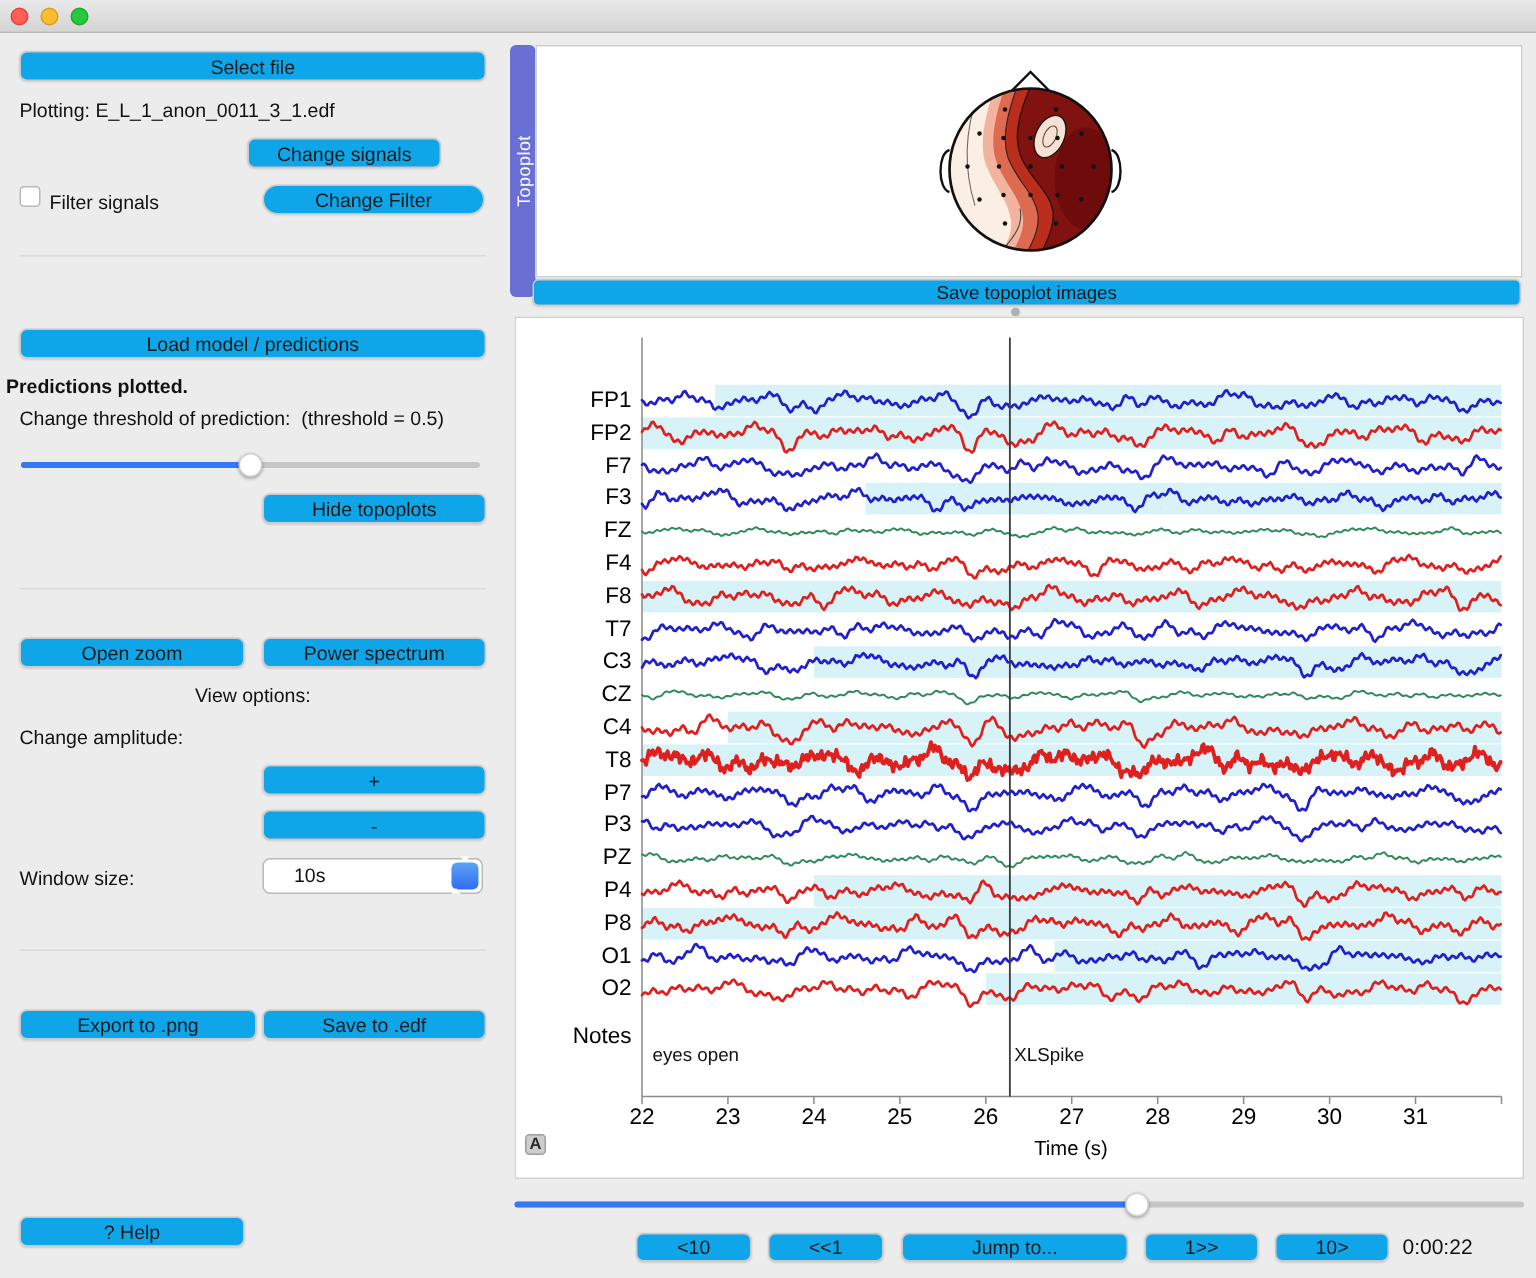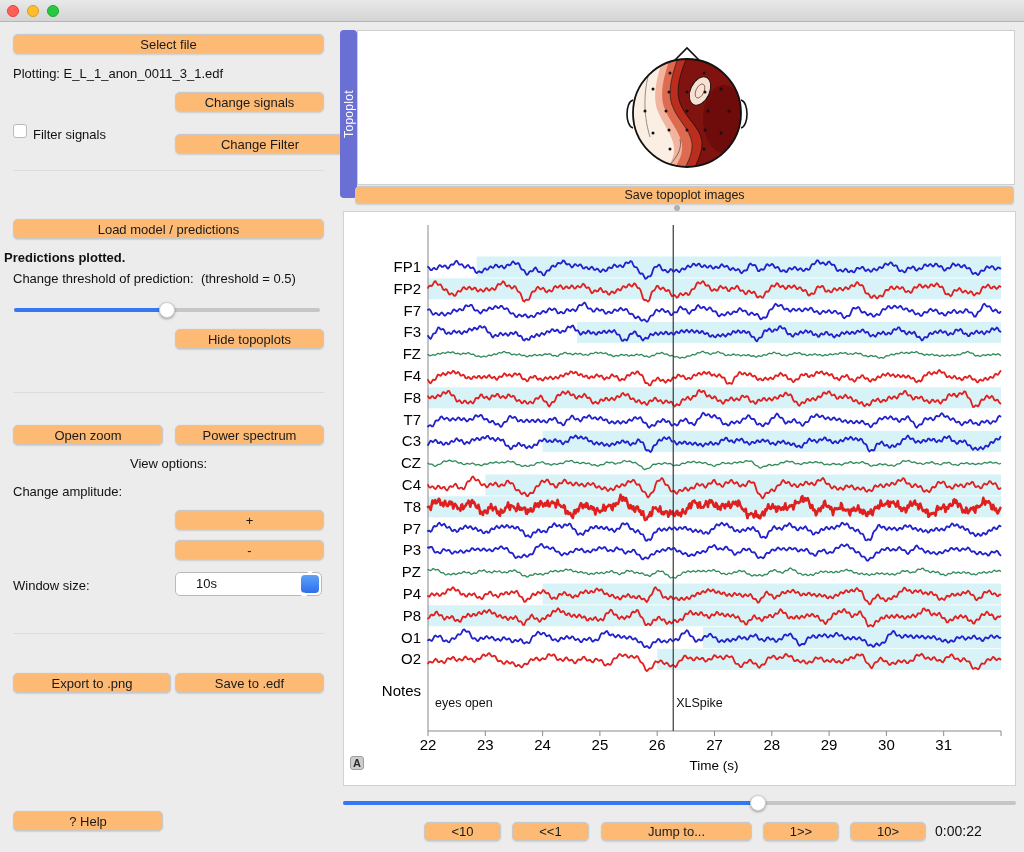--- a/index.html
+++ b/index.html
@@ -3,21 +3,21 @@
 <meta charset="utf-8">
 <style>
   html,body{margin:0;padding:0;}
   body{width:1024px;height:852px;background:#ececec;font-family:"Liberation Sans",sans-serif;position:relative;overflow:hidden;}
   .titlebar{position:absolute;left:0;top:0;width:1024px;height:22px;background:linear-gradient(#e9e9e9,#d4d4d4);border-bottom:1px solid #b6b6b6;box-sizing:border-box;}
   .light{position:absolute;top:5px;width:12px;height:12px;border-radius:50%;box-sizing:border-box;}
   .light.red{left:7px;background:#ff5f57;border:0.5px solid #e0443e;}
   .light.yellow{left:27px;background:#febc2e;border:0.5px solid #d89e24;}
   .light.green{left:47px;background:#28c840;border:0.5px solid #1aab29;}
   .title{position:absolute;left:672px;top:0;transform:translateX(-50%);line-height:21px;font-size:13px;color:#3c3c3c;white-space:nowrap;}
-  .btn{position:absolute;background:#fdba74;border:1px solid #c9c9c9;border-radius:5px;font-size:13px;color:#1a1a1a;display:flex;align-items:center;justify-content:center;box-shadow:0 0.5px 1.5px rgba(0,0,0,.13);font-family:inherit;padding:0;box-sizing:border-box;cursor:default;}
+  .btn{position:absolute;background:#0ea5e9;border:1px solid #c9c9c9;border-radius:5px;font-size:13px;color:#1a1a1a;display:flex;align-items:center;justify-content:center;box-shadow:0 0.5px 1.5px rgba(0,0,0,.13);font-family:inherit;padding:0;box-sizing:border-box;cursor:default;}
   .lbl{position:absolute;font-size:13px;color:#111;white-space:pre;}
   .divider{position:absolute;left:13px;width:311px;height:1px;background:#dcdcdc;}
   .checkbox{position:absolute;width:14px;height:14px;background:#fff;border:1px solid #b9b9b9;border-radius:3px;box-sizing:border-box;}
   .slider-track{position:absolute;height:4px;border-radius:2px;background:#c6c6c6;}
   .slider-fill{position:absolute;height:4px;border-radius:2px;background:#3478f6;}
   .slider-handle{position:absolute;width:16px;height:16px;border-radius:50%;background:#fff;border:0.5px solid #d0d0d0;box-shadow:0 1px 2.5px rgba(0,0,0,.35);box-sizing:border-box;}
   .dropdown{position:absolute;left:175px;top:572px;width:147px;height:24px;background:#fff;border:1px solid #b9b9b9;border-radius:5px;box-sizing:border-box;}
   .dd-text{position:absolute;left:20px;top:0;line-height:22px;font-size:13px;color:#111;}
   .dd-stepper{position:absolute;right:2px;top:2px;width:18px;height:18px;background:linear-gradient(#5ea1f7,#2f6ef0);border-radius:4px;}
   .chev-up{width:0;height:0;border-left:3.5px solid transparent;border-right:3.5px solid transparent;border-bottom:4.5px solid #fff;margin:3px auto 1.5px auto;}
@@ -38,24 +38,24 @@
 <body>
 
 <div class="titlebar">
   <span class="light red"></span>
   <span class="light yellow"></span>
   <span class="light green"></span>
 </div>
 
 <button class="btn" style="left:13px;top:34px;width:311px;height:20px;">Select file</button>
 <div class="lbl" style="left:13px;top:66px;">Plotting: E_L_1_anon_0011_3_1.edf</div>
-<button class="btn" style="left:175px;top:92px;width:149px;height:20px;">Change signals</button>
+<button class="btn" style="left:165px;top:92px;width:129px;height:20px;">Change signals</button>
 <div class="checkbox" style="left:13px;top:124px;"></div>
 <div class="lbl" style="left:33px;top:127px;">Filter signals</div>
-<button class="btn" style="left:175px;top:134px;width:170px;height:20px;">Change Filter</button>
+<button class="btn" style="left:175px;top:123px;width:148px;height:20px;border-radius:10px;">Change Filter</button>
 <div class="divider" style="top:170px;"></div>
 
 <button class="btn" style="left:13px;top:219px;width:311px;height:20px;">Load model / predictions</button>
 <div class="lbl" style="left:4px;top:250px;font-weight:bold;">Predictions plotted.</div>
 <div class="lbl" style="left:13px;top:271px;text-align:right;">Change threshold of prediction:  (threshold = 0.5)</div>
 <div class="slider-track" style="left:14px;top:308px;width:306px;"></div>
 <div class="slider-fill" id="thr-fill" style="left: 14px; top: 308px; width: 153px;"></div>
 <div class="slider-handle" id="thr-handle" style="top: 302px; left: 159px;"></div>
 <button class="btn" style="left:175px;top:329px;width:149px;height:20px;">Hide topoplots</button>
 <div class="divider" style="top:392px;"></div>

